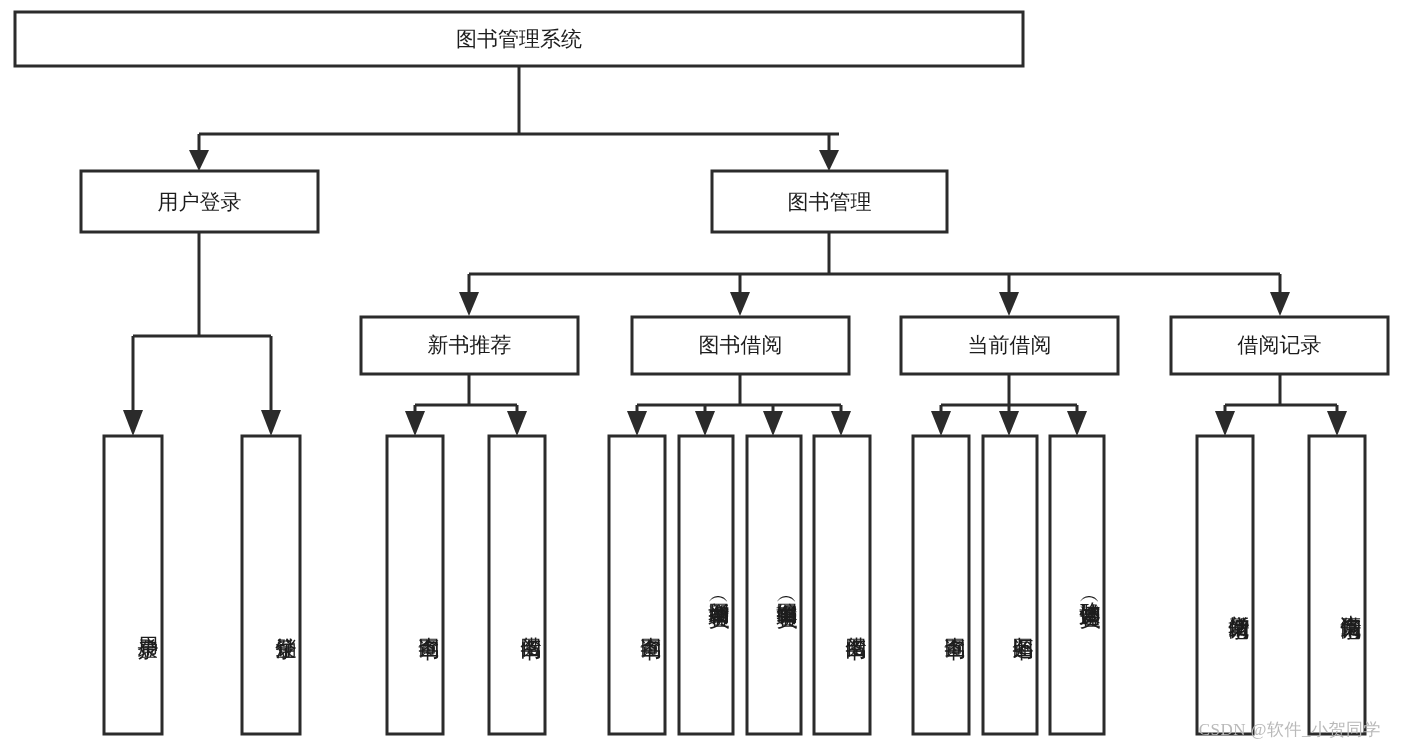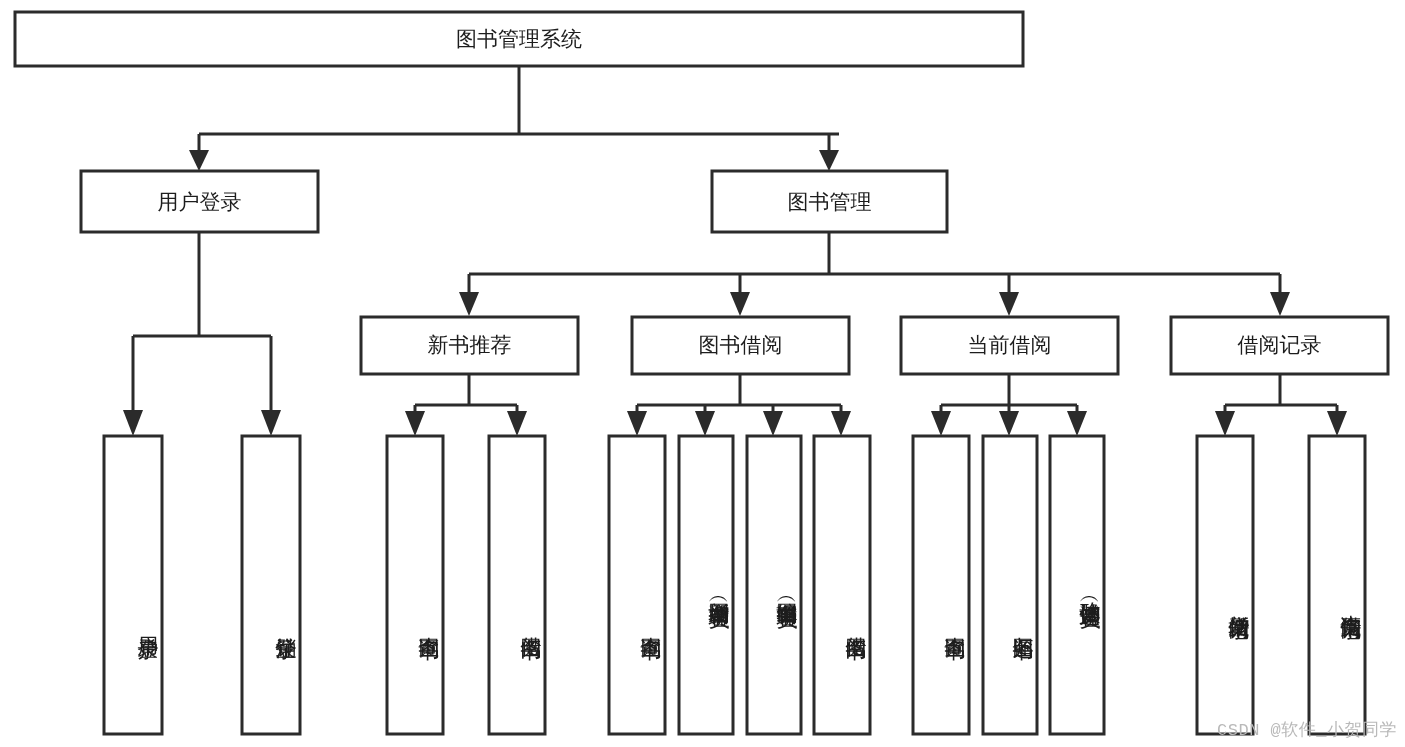--- a/index.html
+++ b/index.html
@@ -58,23 +58,23 @@
     color: #1d1d1d;
     letter-spacing: 1px;
     white-space: nowrap;
     pointer-events: none;
     display: flex;
     align-items: flex-start;
     justify-content: center;
   }
   .watermark {
     position: absolute;
-    right: 8px;
+    right: 24px;
     bottom: 6px;
-    font-family: Liberation Mono, monospace;
+    font-family: Liberation Serif, serif;
     font-size: 17px;
     color: #b9b9b9;
     white-space: nowrap;
     letter-spacing: 0.5px;
   }
 </style>
 </head>
 <body>
 
 <div id="diagram-root">

